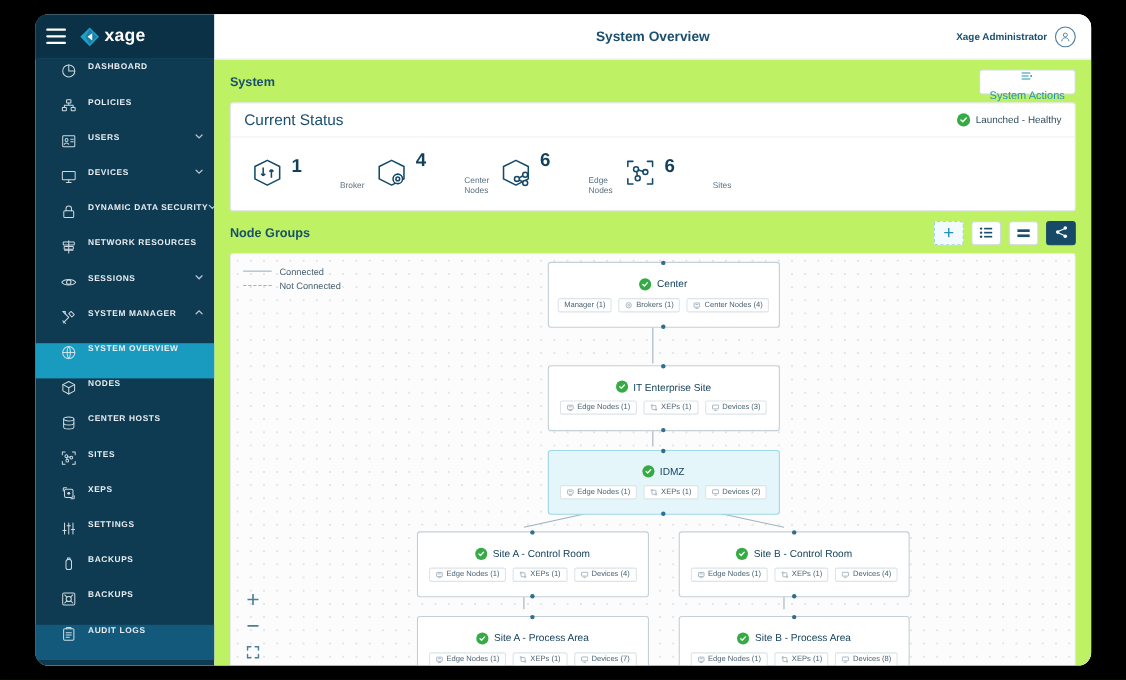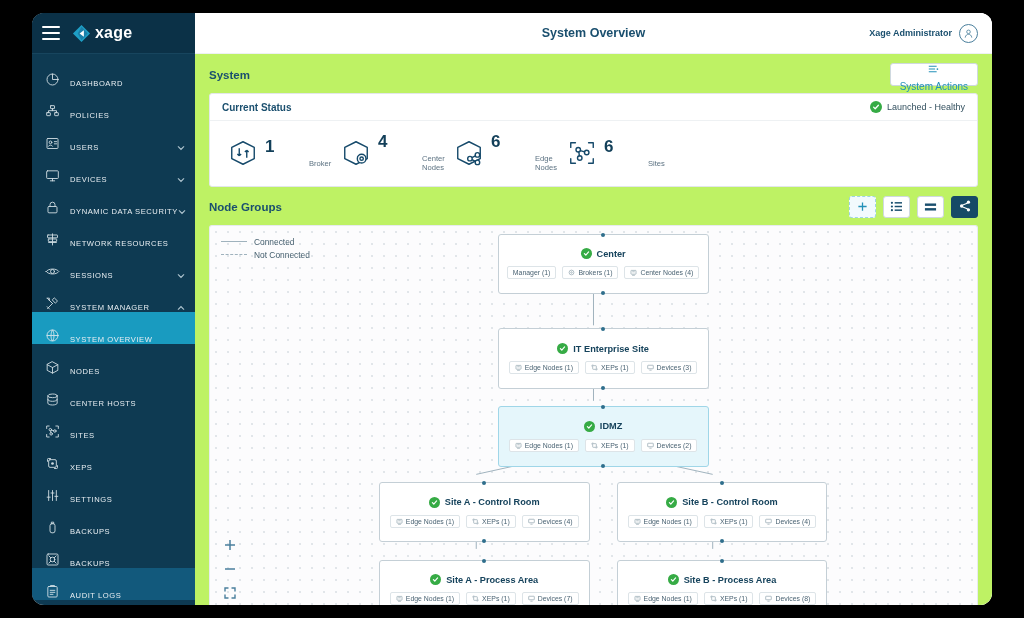--- a/index.html
+++ b/index.html
@@ -49,25 +49,25 @@
   .logo-mark {
     width: 19px; height: 19px; position: relative;
   }
   .logo-text {
     color: #ffffff; font-size: 16px; font-weight: 700; letter-spacing: .2px;
   }
   .nav { flex: 1; overflow: hidden; padding-top: 2px;}
   .nav-item {
     height: 32px;
     display: flex;
-    align-items: flex-end;
-    padding: 0 10px 0 12px;
+    align-items: flex-start;
+    padding: 0 10px 0 22px;
     color: #e8eef2;
     font-size: 7.6px;
-    font-weight: 400;
+    font-weight: 700;
     letter-spacing: .55px;
     cursor: pointer;
     position: relative;
   }
   .nav-item .ico {
     width: 17px; height: 17px; flex: 0 0 17px;
     display: flex; align-items: center; justify-content: center;
     margin-right: 9px;
     opacity: .92;
   }
@@ -125,21 +125,21 @@
   .panel {
     background: #ffffff;
     border: 1px solid #e3e7ea;
     border-radius: 3px;
   }
   .status-row {
     display: flex; align-items: center;
     padding: 7px 12px;
     border-bottom: 1px solid #eef1f3;
   }
-  .status-label { font-size: 10px; font-weight: 700; color: #1a4f6e; }
+  .status-label { font-size: 14px; font-weight: 400; color: #1a4f6e; }
   .status-right { margin-left: auto; display: flex; align-items: center; gap: 5px;}
   .status-text { font-size: 9px; color: #33505f; }
   .check-circle {
     width: 12px; height: 12px; border-radius: 50%;
     background: #36ab45; display:flex; align-items:center; justify-content:center;
     flex: 0 0 12px;
   }
   .check-circle svg { display:block; }
 
   .stats-row {
@@ -204,21 +204,21 @@
     border: 1px solid #c4cfd6;
     border-radius: 3px;
     box-sizing: border-box;
     display: flex; flex-direction: column; align-items: center;
     justify-content: center;
     cursor: pointer;
   }
   .node.selected { background: #e5f6fb; border-color: #9fd6e8; }
   .node-title {
     display: flex; align-items: center; gap: 5px;
-    font-size: 9.2px; font-weight: 700; color: #16435c;
+    font-size: 9.2px; font-weight: 400; color: #16435c;
   }
   .node-chips { display: flex; gap: 6px; margin-top: 7px; }
   .chip {
     border: 1px solid #dde4e8;
     border-radius: 2px;
     background: #ffffff;
     padding: 2px 5px;
     font-size: 6.9px;
     color: #4a6373;
     display: flex; align-items: center; gap: 3px;

